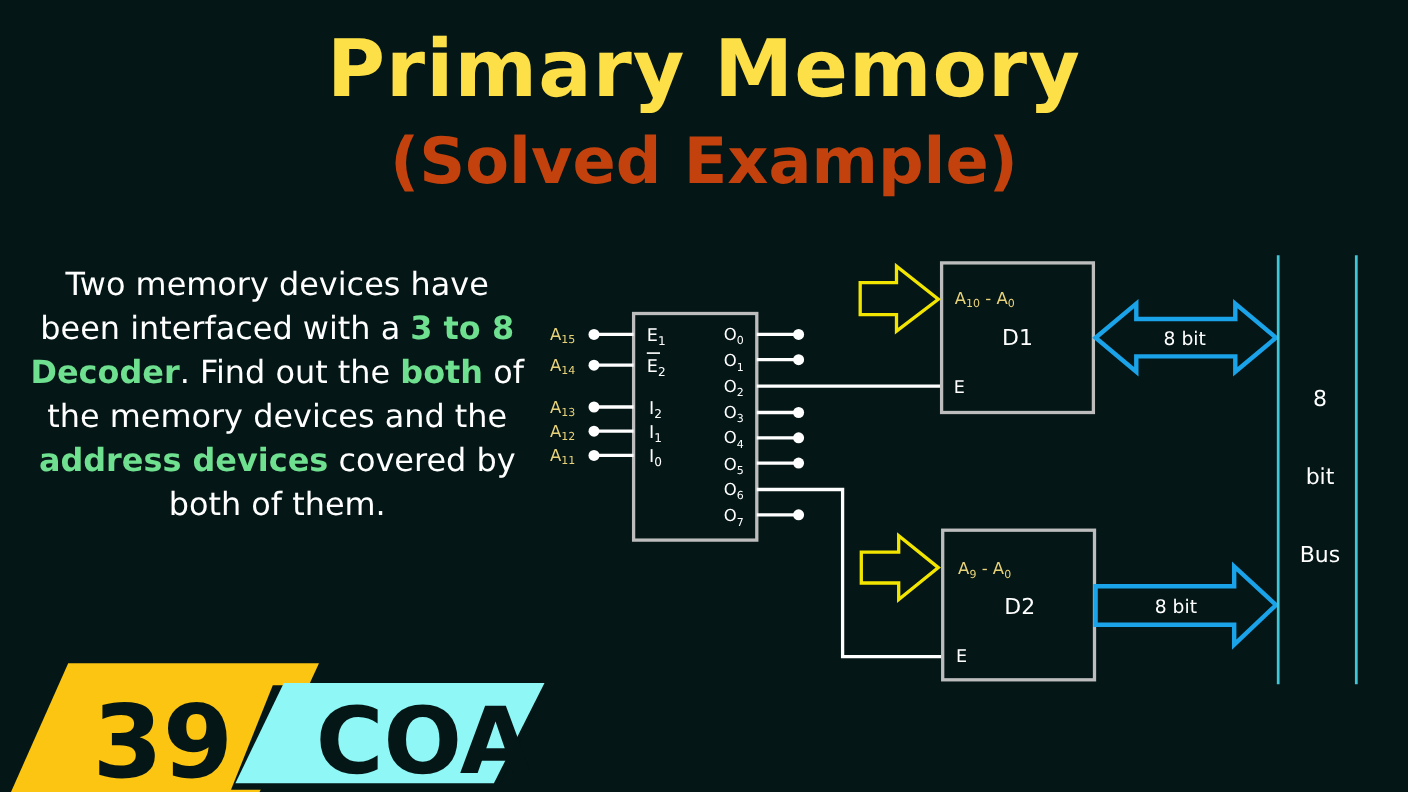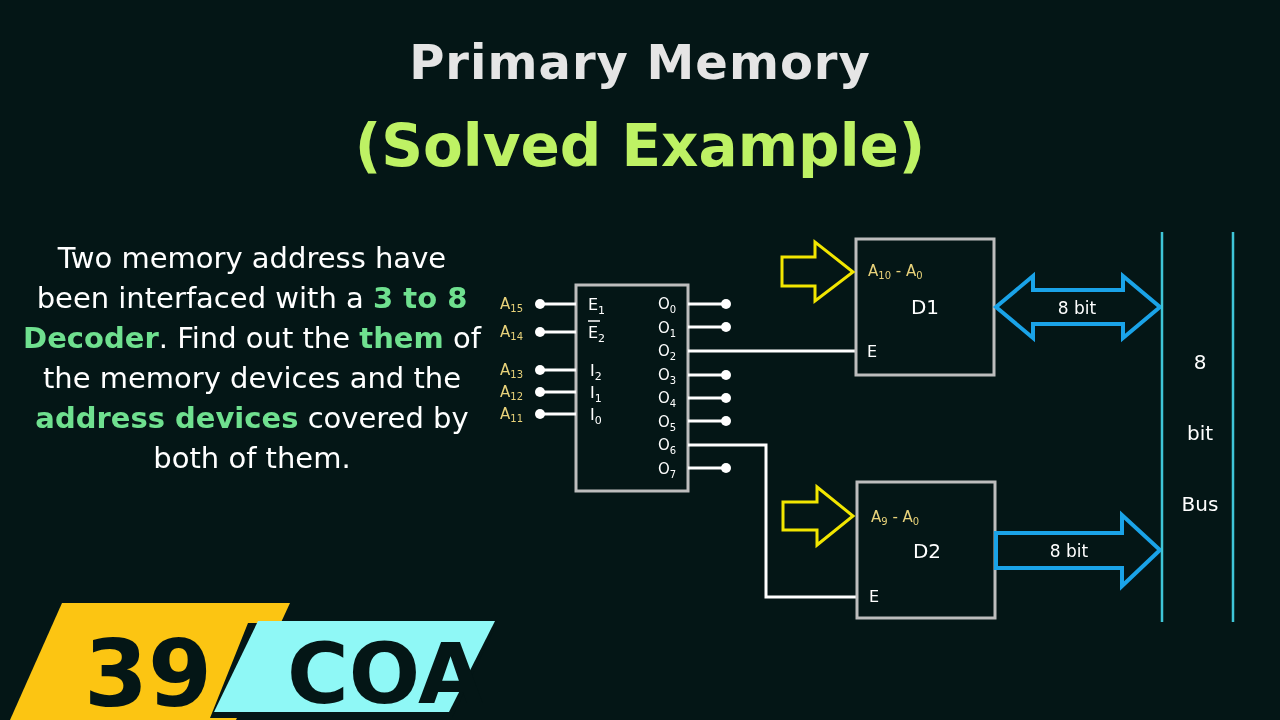--- a/index.html
+++ b/index.html
@@ -1,31 +1,31 @@
 <!DOCTYPE html>
 <html><head>
 <meta charset="utf-8">
 <style>
   html,body{margin:0;padding:0;}
   body{width:1280px;height:720px;background:#041616;overflow:hidden;position:relative;font-family:"DejaVu Sans","Liberation Sans",sans-serif;color:#fff;}
   .title{position:absolute;left:0;width:1280px;text-align:center;font-weight:bold;font-family:"DejaVu Sans",sans-serif;}
-  .t1{top:34px;font-size:48px;color:#e5e5e5;letter-spacing:1px;}
-  .t2{top:112px;font-size:58px;color:#bef264;}
+  .t1{top:20px;font-size:72px;color:#fde047;letter-spacing:1px;}
+  .t2{top:112px;font-size:58px;color:#c2410c;}
   .desc{position:absolute;left:22px;top:238px;width:460px;text-align:center;font-size:29px;line-height:40px;font-family:"DejaVu Sans",sans-serif;}
   .hl{color:#6fe08f;font-weight:bold;}
   svg{position:absolute;left:0;top:0;}
 </style>
 </head>
 <body>
 
 <div class="title t1">Primary Memory</div>
 <div class="title t2">(Solved Example)</div>
 
 <div class="desc">
-  <span>Two memory address have been interfaced with a </span><span class="hl">3 to 8 Decoder</span><span>. Find out the </span><span class="hl">them</span><span> of the memory devices and the </span><span class="hl">address devices</span><span> covered by both of them.</span>
+  <span>Two memory devices have been interfaced with a </span><span class="hl">3 to 8 Decoder</span><span>. Find out the </span><span class="hl">both</span><span> of the memory devices and the </span><span class="hl">address devices</span><span> covered by both of them.</span>
 </div>
 
 <svg width="1280" height="720" font-family="DejaVu Sans, sans-serif">
 
   <rect x="576" y="285" width="112" height="206" fill="none" stroke="#bdbdbd" stroke-width="3"></rect>
 
   <g stroke="#fff" stroke-width="3">
     <line x1="540" y1="304" x2="576" y2="304"></line>
     <line x1="540" y1="332" x2="576" y2="332"></line>
     <line x1="540" y1="370" x2="576" y2="370"></line>

